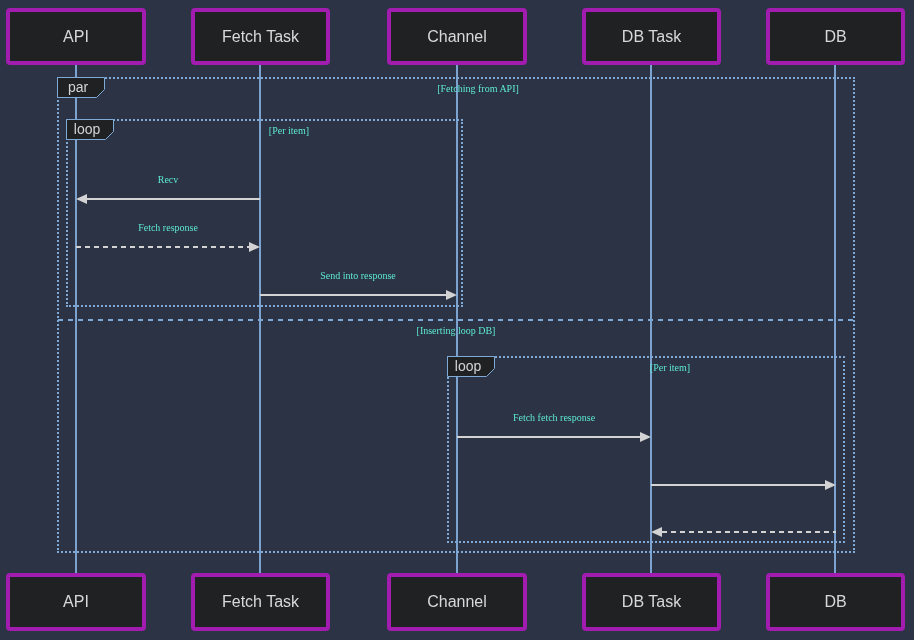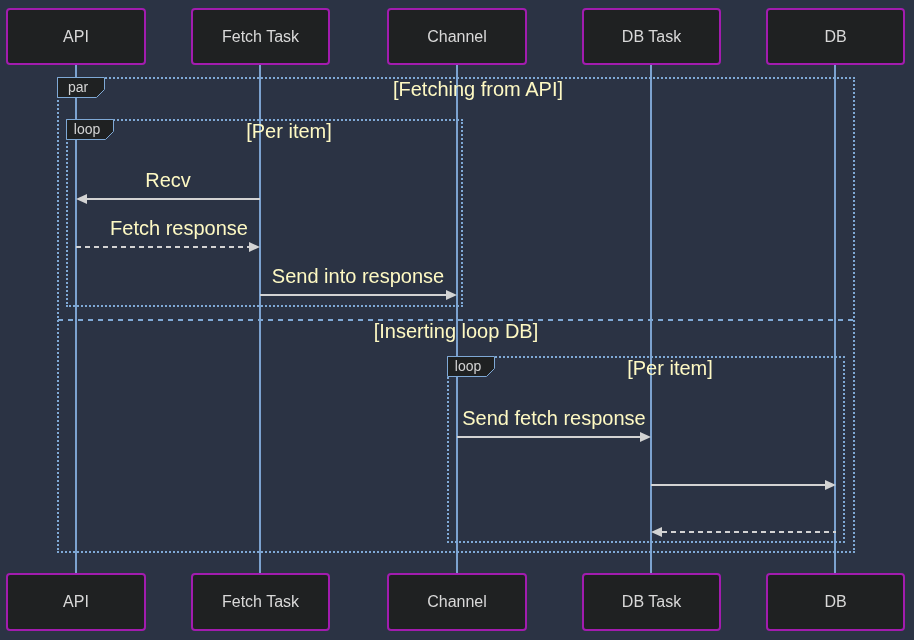--- a/index.html
+++ b/index.html
@@ -2,39 +2,39 @@
 <html><head>
 <meta charset="utf-8">
 <style>
   html,body{margin:0;padding:0;background:#2b3344;}
   #canvas{
     position:relative;width:914px;height:640px;background:#2b3344;
     font-family:"Liberation Sans",sans-serif;overflow:hidden;
   }
   .actor{
     position:absolute;height:57px;box-sizing:border-box;
-    background:#1f2122;border:2px solid #a21caf;border-radius:4px;
+    background:#1f2122;border:4px solid #a21caf;border-radius:4px;
     display:flex;align-items:center;justify-content:center;
     color:#d9d9d9;font-size:16px;
   }
   .lifeline{
     position:absolute;top:65px;height:509px;width:2px;background:#7ca2cf;
   }
   .frame{
     position:absolute;box-sizing:border-box;border:2px dotted #7fa9d6;
   }
   .frame-label{position:absolute;width:48px;height:21px;}
   .frame-label svg{position:absolute;left:0;top:0;}
   .frame-label span{
     position:absolute;left:0;top:0;width:42px;height:24px;line-height:20px;
     text-align:center;color:#d3d3d3;font-size:14px;
   }
   .sect,.cond,.msg{
-    position:absolute;text-align:center;color:#fef9c3;
-    font-size:20px;line-height:16px;white-space:nowrap;
+    position:absolute;text-align:center;color:#5eead4;
+    font-size:10px;line-height:16px;white-space:nowrap;font-family:Liberation Serif, serif;
   }
   .line{position:absolute;height:2px;background:#d3d3d3;}
   .line.dashed{
     background:repeating-linear-gradient(90deg,#d3d3d3 0 5px,transparent 5px 9px);
   }
   .divider{
     position:absolute;height:2px;
     background:repeating-linear-gradient(90deg,#7fa9d6 0 5px,transparent 5px 10px);
   }
   .arr{position:absolute;width:0;height:0;border-top:5px solid transparent;border-bottom:5px solid transparent;}
@@ -79,29 +79,29 @@
 
   <div class="sect" style="left:378px;top:81px;width:200px">[Fetching from API]</div>
   <div class="sect" style="left:356px;top:323px;width:200px">[Inserting loop DB]</div>
   <div class="cond" style="left:214px;top:123px;width:150px">[Per item]</div>
   <div class="cond" style="left:595px;top:360px;width:150px">[Per item]</div>
 
   <div class="msg" style="left:93px;top:172px;width:150px">Recv</div>
   <div class="line" style="left:87px;top:198px;width:173px"></div>
   <div class="arr arr-l" style="left:76px;top:194px"></div>
 
-  <div class="msg" style="left:104px;top:220px;width:150px">Fetch response</div>
+  <div class="msg" style="left:93px;top:220px;width:150px">Fetch response</div>
   <div class="line dashed" style="left:76px;top:246px;width:173px"></div>
   <div class="arr arr-r" style="left:249px;top:242px"></div>
 
   <div class="msg" style="left:258px;top:268px;width:200px">Send into response</div>
   <div class="line" style="left:260px;top:294px;width:186px"></div>
   <div class="arr arr-r" style="left:446px;top:290px"></div>
 
-  <div class="msg" style="left:454px;top:410px;width:200px">Send fetch response</div>
+  <div class="msg" style="left:454px;top:410px;width:200px">Fetch fetch response</div>
   <div class="line" style="left:457px;top:436px;width:183px"></div>
   <div class="arr arr-r" style="left:640px;top:432px"></div>
 
   <div class="line" style="left:651px;top:484px;width:174px"></div>
   <div class="arr arr-r" style="left:825px;top:480px"></div>
 
   <div class="line dashed" style="left:662px;top:531px;width:174px"></div>
   <div class="arr arr-l" style="left:651px;top:527px"></div>
 
   <div class="actor" style="left:6px;top:8px;width:140px">API</div>

